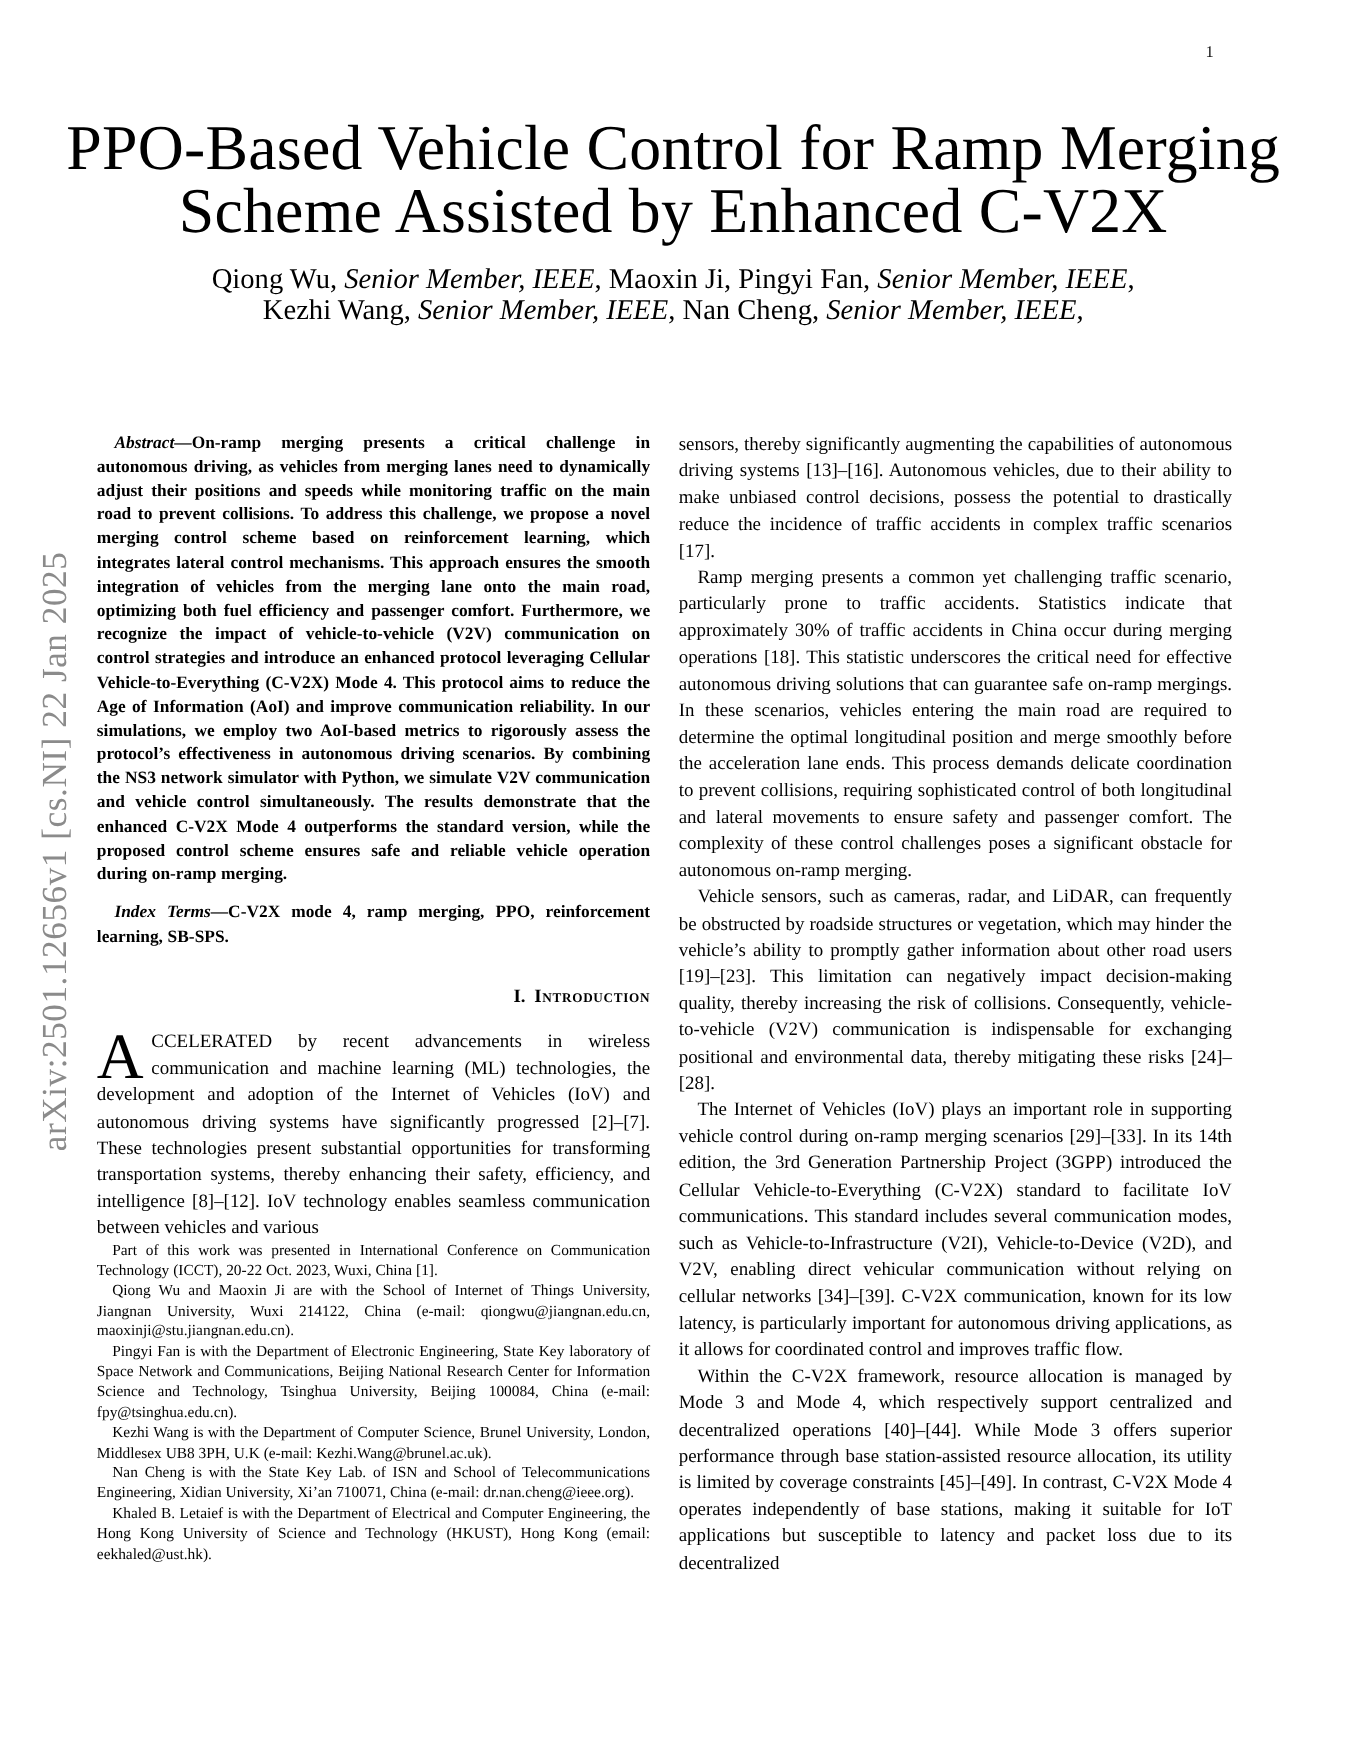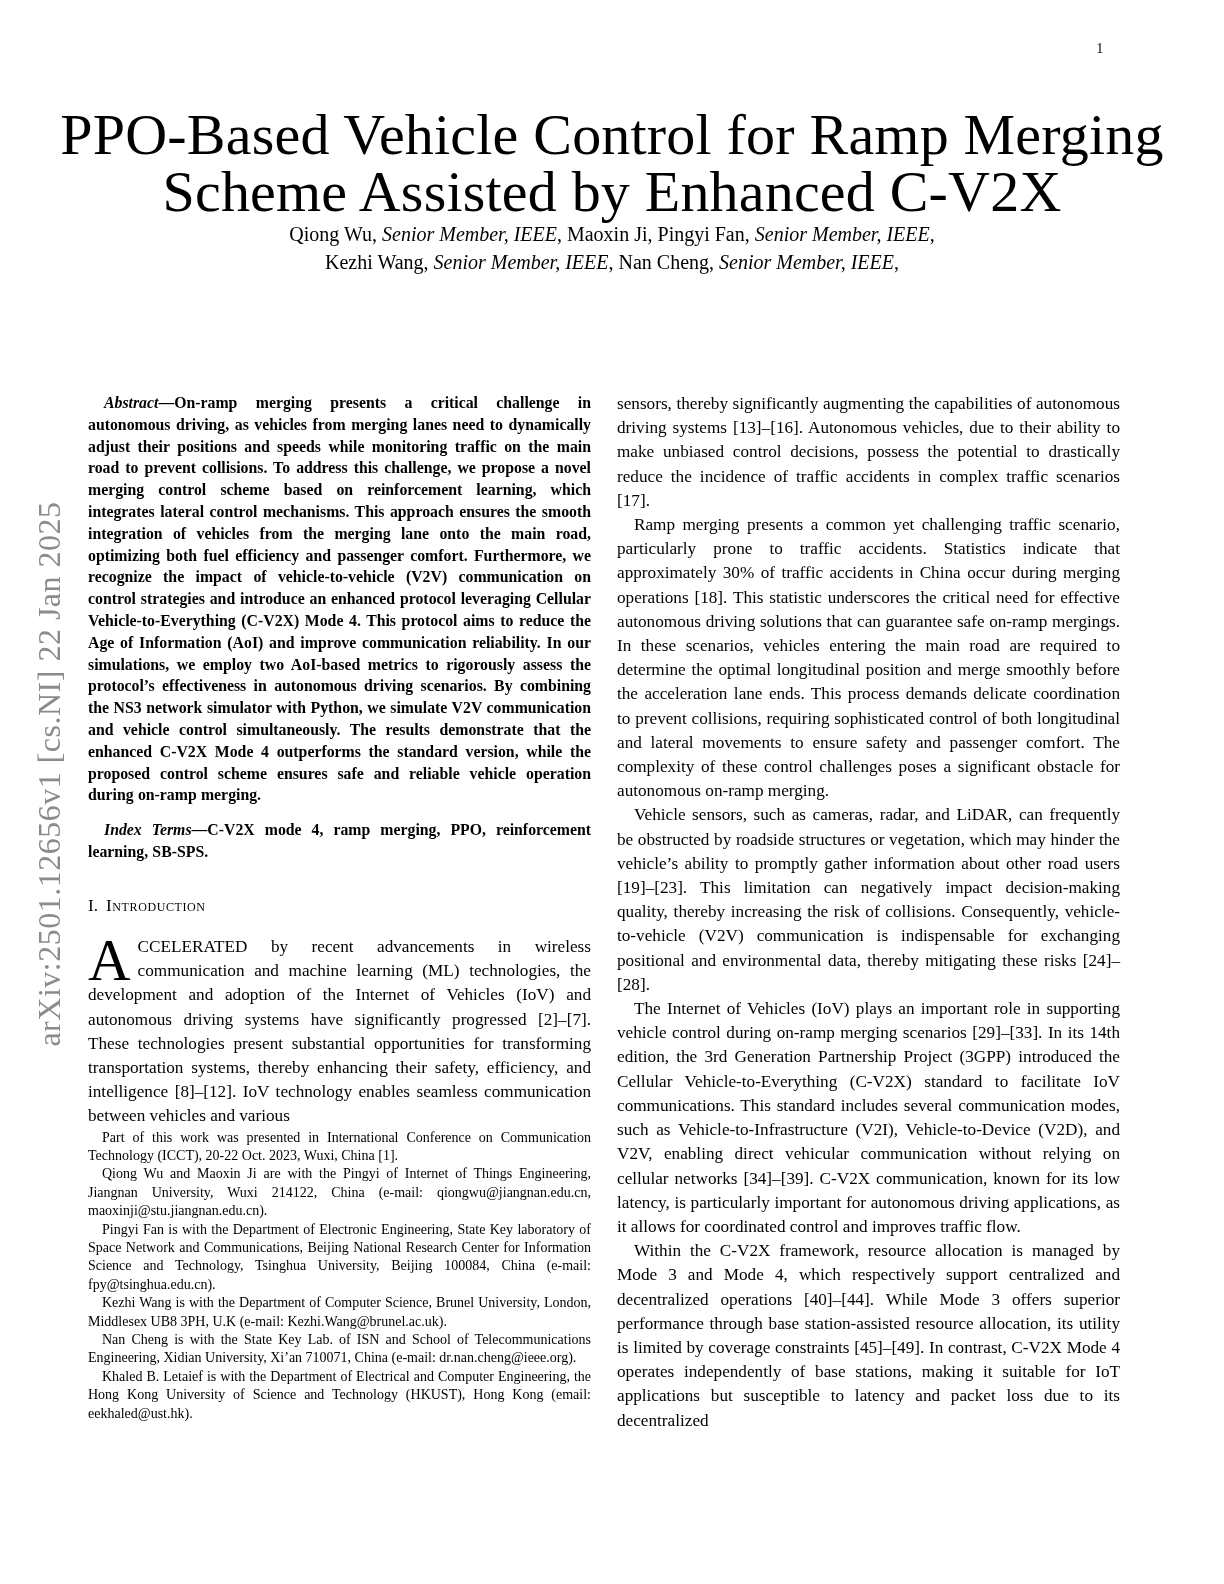--- a/index.html
+++ b/index.html
@@ -18,34 +18,34 @@
   }
   .watermark {
     position:absolute; left:-330px; top:753px;
     width:764px; height:42px;
     transform:rotate(-90deg); transform-origin:center center;
     font-size:32px; color:#8b8b8b;
     text-align:center; white-space:nowrap; letter-spacing:0.5px;
   }
   .head { text-align:center; padding-top:106px; }
   .title { font-size:58px; font-weight:400; line-height:57px; letter-spacing:0.2px; }
-  .authors { font-size:20px; line-height:28px; }
+  .authors { margin-top:20px; font-size:26px; line-height:28px; }
   .columns {
     position:absolute; top:392px; left:88px;
     width:1032px; display:flex; column-gap:26px;
   }
   .col { width:503px; text-align:justify; hyphens:auto; }
   .abstract, .index-terms {
     font-weight:bold; font-size:15.8px; line-height:21.8px;
     text-indent:16px; word-spacing:0.3px;
   }
   .index-terms { margin-top:13px; }
   .lbl { font-style:italic; }
   .sec-heading {
-    text-align:left; font-weight:400; font-size:18px;
+    text-align:right; font-weight:700; font-size:18px;
     margin-top:31px; margin-bottom:17px; text-indent:0;
   }
   .sc { font-variant:small-caps; letter-spacing:0.6px; }
   .sec-num { margin-right:8px; }
   .body-text { font-size:17.2px; line-height:24.2px; }
   .dropcap {
     float:left; font-size:59px; line-height:44px;
     padding-top:3px; margin-right:7px; font-weight:400;
   }
   .rc p + p { text-indent:17px; }
@@ -82,21 +82,21 @@
         <span class="lbl">Index Terms</span><span>—C-V2X mode 4, ramp merging, PPO, reinforcement learning, SB-SPS.</span>
       </p>
       <h2 class="sec-heading body-text">
         <span class="sec-num">I.</span><span class="sc">Introduction</span>
       </h2>
       <p class="body-text">
         <span class="dropcap">A</span><span>CCELERATED</span><span> by recent advancements in wireless communication and machine learning (ML) technologies, the development and adoption of the Internet of Vehicles (IoV) and autonomous driving systems have significantly progressed [2]–[7]. These technologies present substantial opportunities for transforming transportation systems, thereby enhancing their safety, efficiency, and intelligence [8]–[12]. IoV technology enables seamless communication between vehicles and various</span>
       </p>
       <div class="footnotes">
         <p>Part of this work was presented in International Conference on Communication Technology (ICCT), 20-22 Oct. 2023, Wuxi, China [1].</p>
-        <p>Qiong Wu and Maoxin Ji are with the Pingyi of Internet of Things Engineering, Jiangnan University, Wuxi 214122, China (e-mail: qiongwu@jiangnan.edu.cn, maoxinji@stu.jiangnan.edu.cn).</p>
+        <p>Qiong Wu and Maoxin Ji are with the School of Internet of Things University, Jiangnan University, Wuxi 214122, China (e-mail: qiongwu@jiangnan.edu.cn, maoxinji@stu.jiangnan.edu.cn).</p>
         <p>Pingyi Fan is with the Department of Electronic Engineering, State Key laboratory of Space Network and Communications, Beijing National Research Center for Information Science and Technology, Tsinghua University, Beijing 100084, China (e-mail: fpy@tsinghua.edu.cn).</p>
         <p>Kezhi Wang is with the Department of Computer Science, Brunel University, London, Middlesex UB8 3PH, U.K (e-mail: Kezhi.Wang@brunel.ac.uk).</p>
         <p>Nan Cheng is with the State Key Lab. of ISN and School of Telecommunications Engineering, Xidian University, Xi’an 710071, China (e-mail: dr.nan.cheng@ieee.org).</p>
         <p>Khaled B. Letaief is with the Department of Electrical and Computer Engineering, the Hong Kong University of Science and Technology (HKUST), Hong Kong (email: eekhaled@ust.hk).</p>
       </div>
     </div>
 
     <div class="col rc body-text">
       <p>sensors, thereby significantly augmenting the capabilities of autonomous driving systems [13]–[16]. Autonomous vehicles, due to their ability to make unbiased control decisions, possess the potential to drastically reduce the incidence of traffic accidents in complex traffic scenarios [17].</p>
       <p>Ramp merging presents a common yet challenging traffic scenario, particularly prone to traffic accidents. Statistics indicate that approximately 30% of traffic accidents in China occur during merging operations [18]. This statistic underscores the critical need for effective autonomous driving solutions that can guarantee safe on-ramp mergings. In these scenarios, vehicles entering the main road are required to determine the optimal longitudinal position and merge smoothly before the acceleration lane ends. This process demands delicate coordination to prevent collisions, requiring sophisticated control of both longitudinal and lateral movements to ensure safety and passenger comfort. The complexity of these control challenges poses a significant obstacle for autonomous on-ramp merging.</p>

